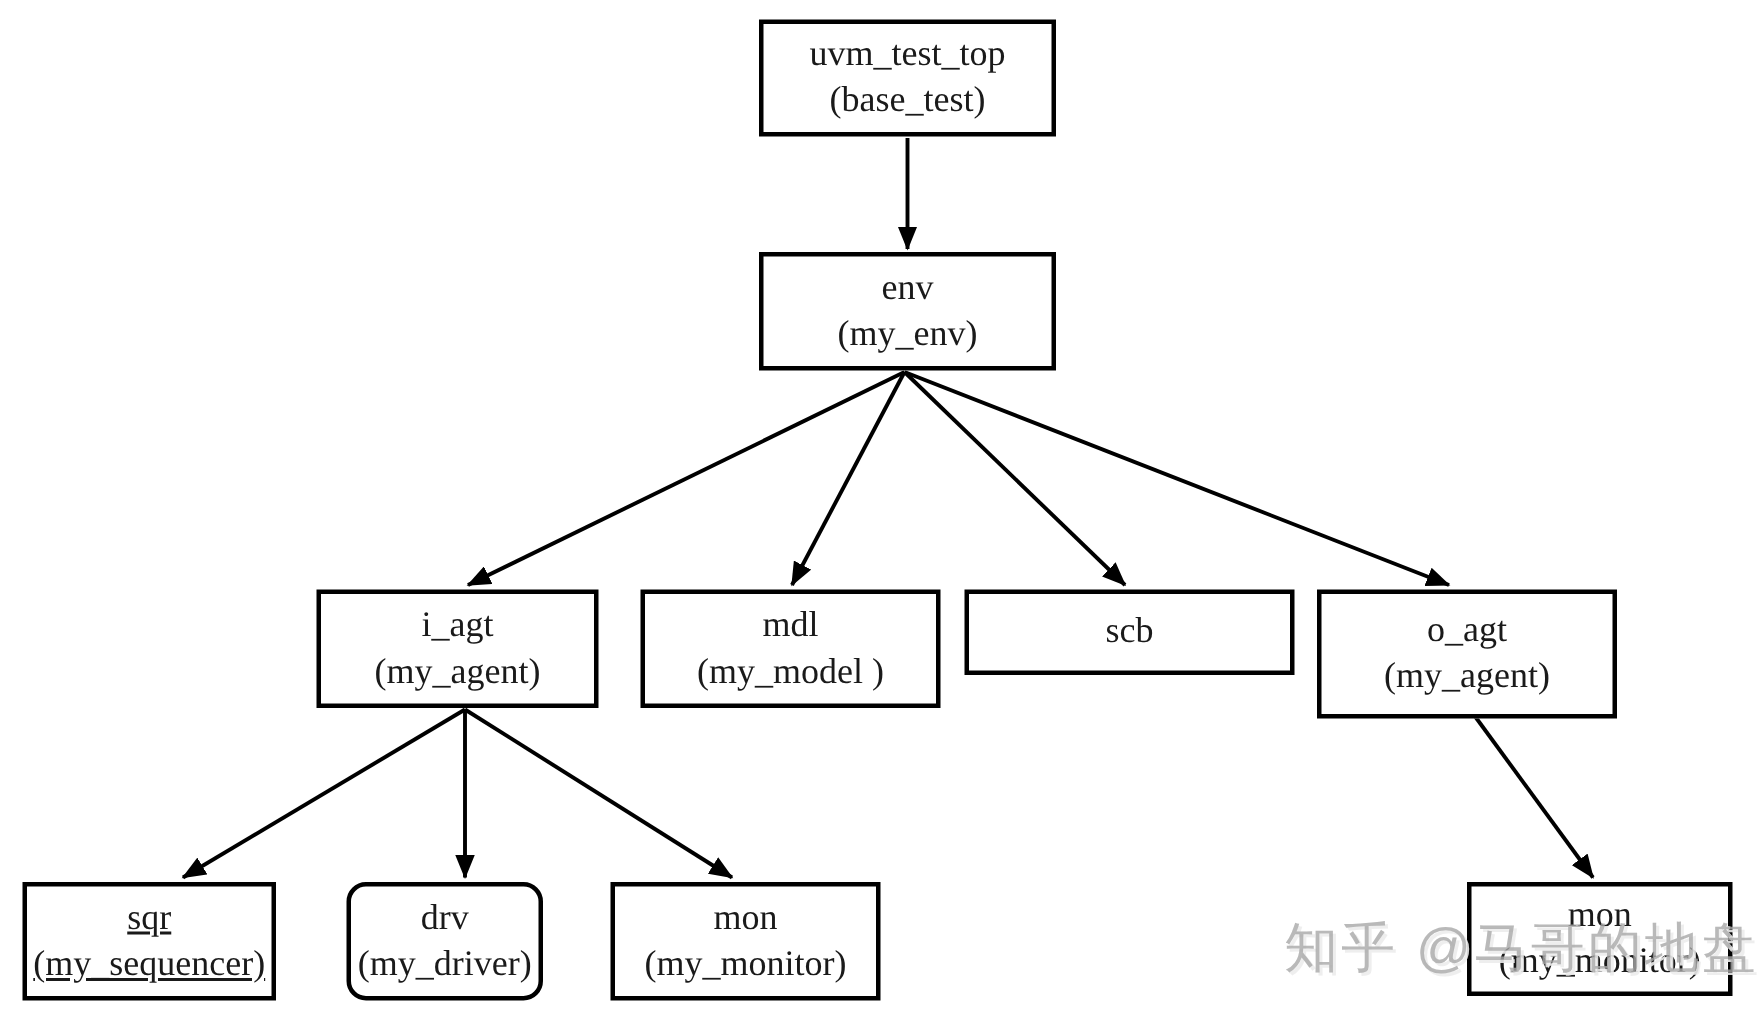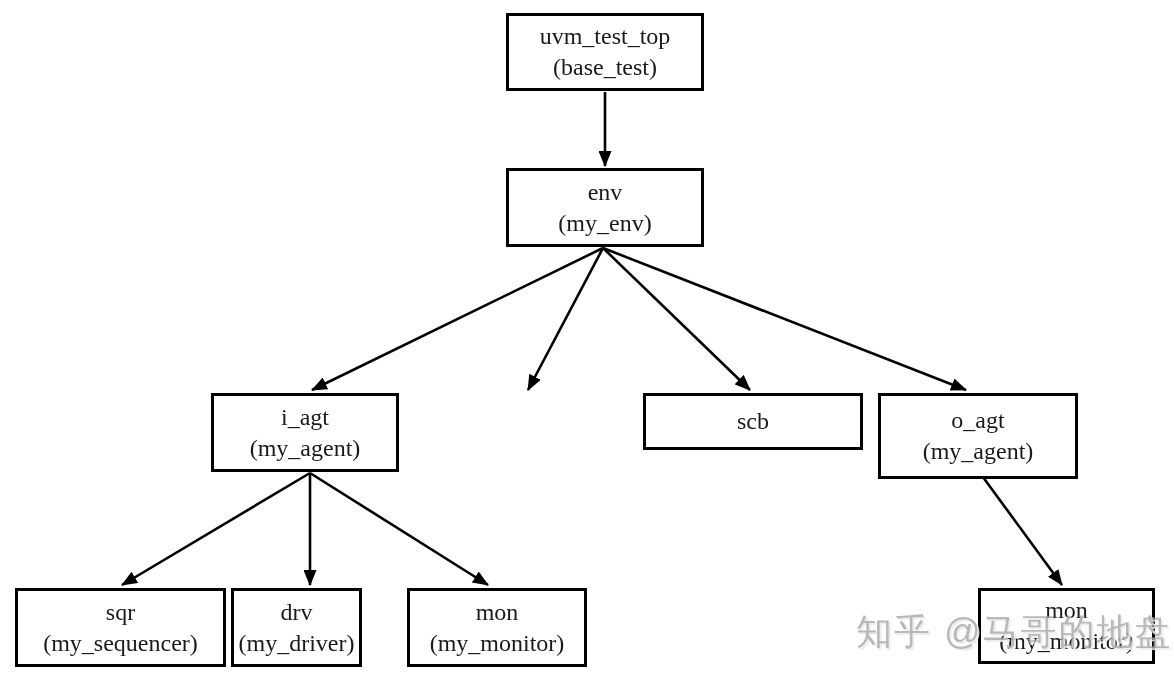--- a/index.html
+++ b/index.html
@@ -39,22 +39,22 @@
     z-index: 2;
   }
   .node span { display: block; white-space: pre; }
 
   .n-uvm   { left: 506px; top:  13px; width: 198px; height: 78px; }
   .n-env   { left: 506px; top: 168px; width: 198px; height: 79px; }
   .n-iagt  { left: 211px; top: 393px; width: 188px; height: 79px; }
   .n-mdl   { left: 427px; top: 393px; width: 200px; height: 79px; }
   .n-scb   { left: 643px; top: 393px; width: 220px; height: 57px; }
   .n-oagt  { left: 878px; top: 393px; width: 200px; height: 86px; }
-  .n-sqr   { left:  15px; top: 588px; width: 211px; height: 79px; }
-  .n-drv   { left: 231px; top: 588px; width: 131px; height: 79px; }
+  .n-sqr   { left:  15px; top: 588px; width: 169px; height: 79px; text-decoration: underline; }
+  .n-drv   { left: 231px; top: 588px; width: 131px; height: 79px; border-radius: 13px; }
   .n-moni  { left: 407px; top: 588px; width: 180px; height: 79px; }
   .n-mono  { left: 978px; top: 588px; width: 177px; height: 76px; }
 
   #watermark {
     position: absolute;
     left: 856px;
     top: 608px;
     z-index: 3;
     font-family: "Liberation Sans", sans-serif;
     font-size: 36px;
@@ -96,20 +96,24 @@
   <div class="node n-uvm">
     <span>uvm_test_top</span>
     <span>(base_test)</span>
   </div>
 
   <div class="node n-iagt">
     <span>i_agt</span>
     <span>(my_agent)</span>
   </div>
 
+  <div class="node n-mdl">
+    <span>mdl</span>
+    <span>(my_model )</span>
+  </div>
 
   <div class="node n-scb">
     <span>scb</span>
   </div>
 
   <div class="node n-oagt">
     <span>o_agt</span>
     <span>(my_agent)</span>
   </div>
 

